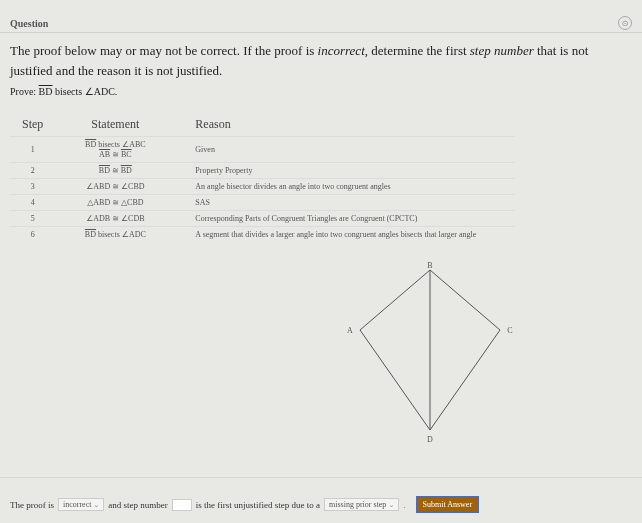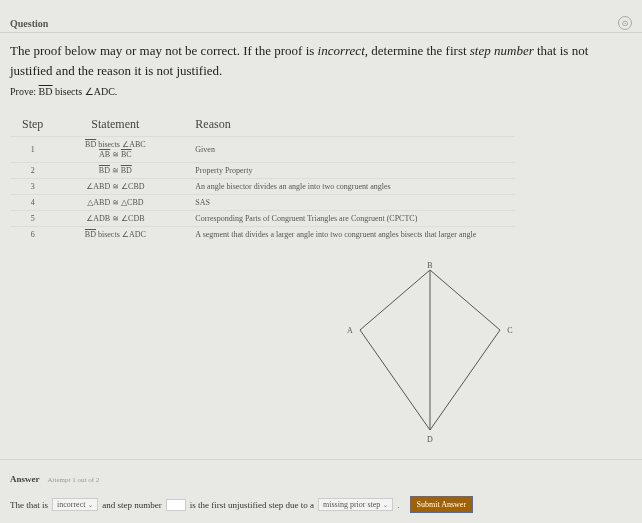--- a/index.html
+++ b/index.html
@@ -117,26 +117,22 @@
     <polygon points="110,10 180,70 110,170 40,70"></polygon>
     <line x1="110" y1="10" x2="110" y2="170"></line>
   </g>
   <text x="110" y="8" font-size="8" fill="#555" text-anchor="middle">B</text>
   <text x="30" y="73" font-size="8" fill="#555" text-anchor="middle">A</text>
   <text x="190" y="73" font-size="8" fill="#555" text-anchor="middle">C</text>
   <text x="110" y="182" font-size="8" fill="#555" text-anchor="middle">D</text>
 </svg>
 
 <div class="answer-section">
-  <div>
-    <span class="answer-label">Answer</span>
-    <span class="attempt">Attempt 1 out of 2</span>
-  </div>
   <div class="answer-line">
-    <span>The that is</span>
+    <span>The proof is</span>
     <span class="dropdown">
         <span>incorrect</span>
         <span class="chev">⌄</span>
       </span>
     <span>and step number</span>
     <span class="stepbox"></span>
     <span>is the first unjustified step due to a</span>
     <span class="dropdown">
         <span>missing prior step</span>
         <span class="chev">⌄</span>

